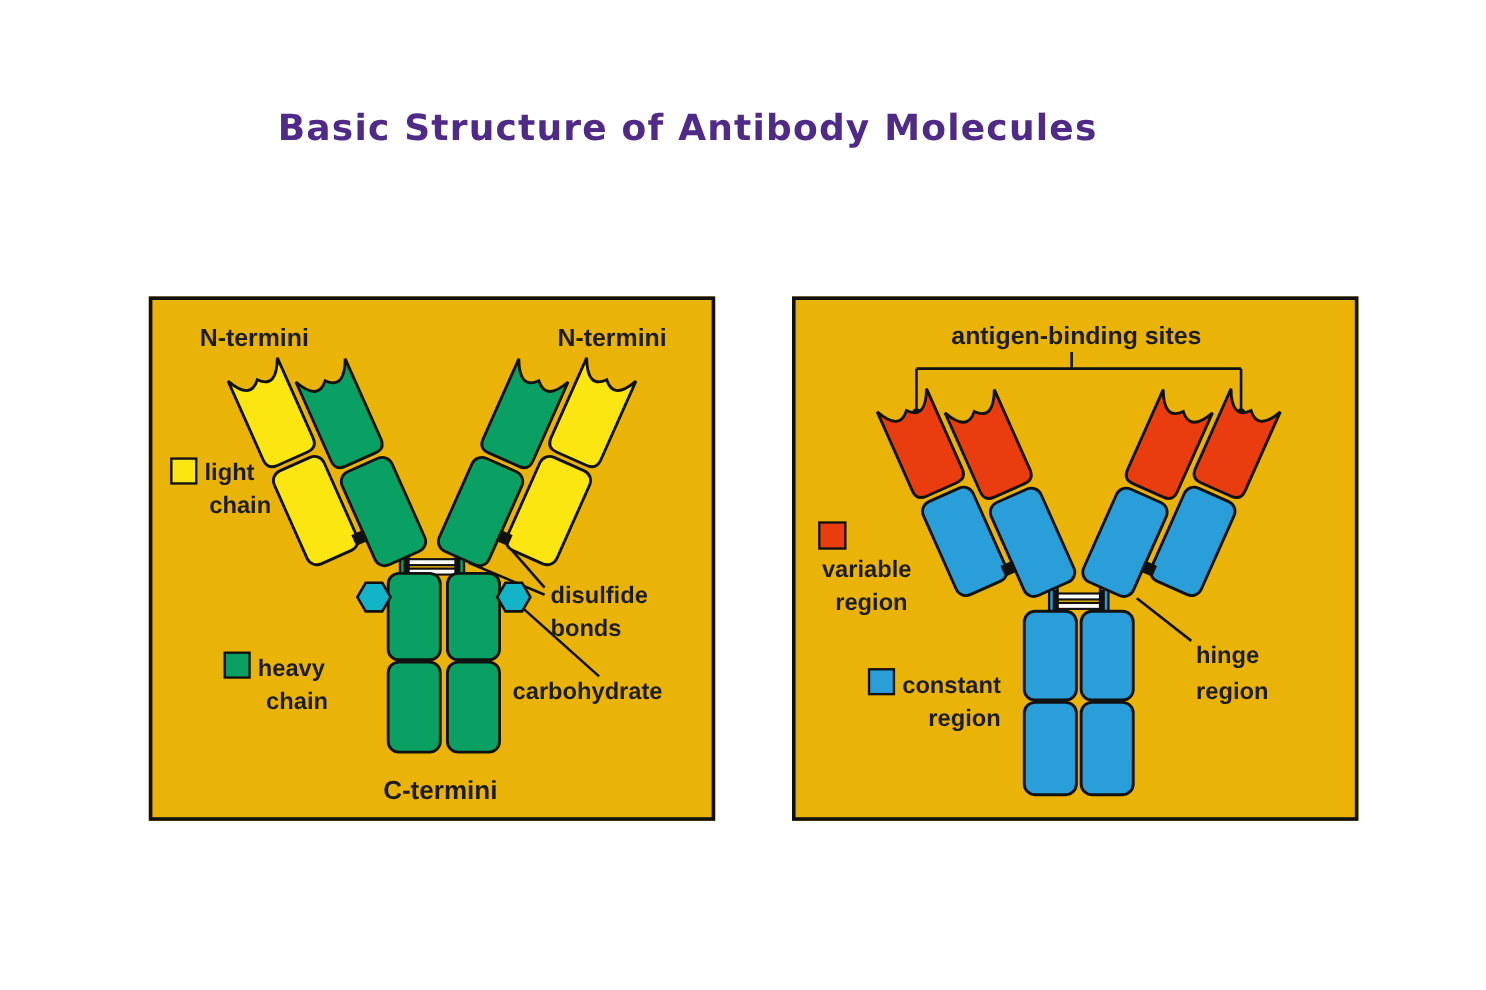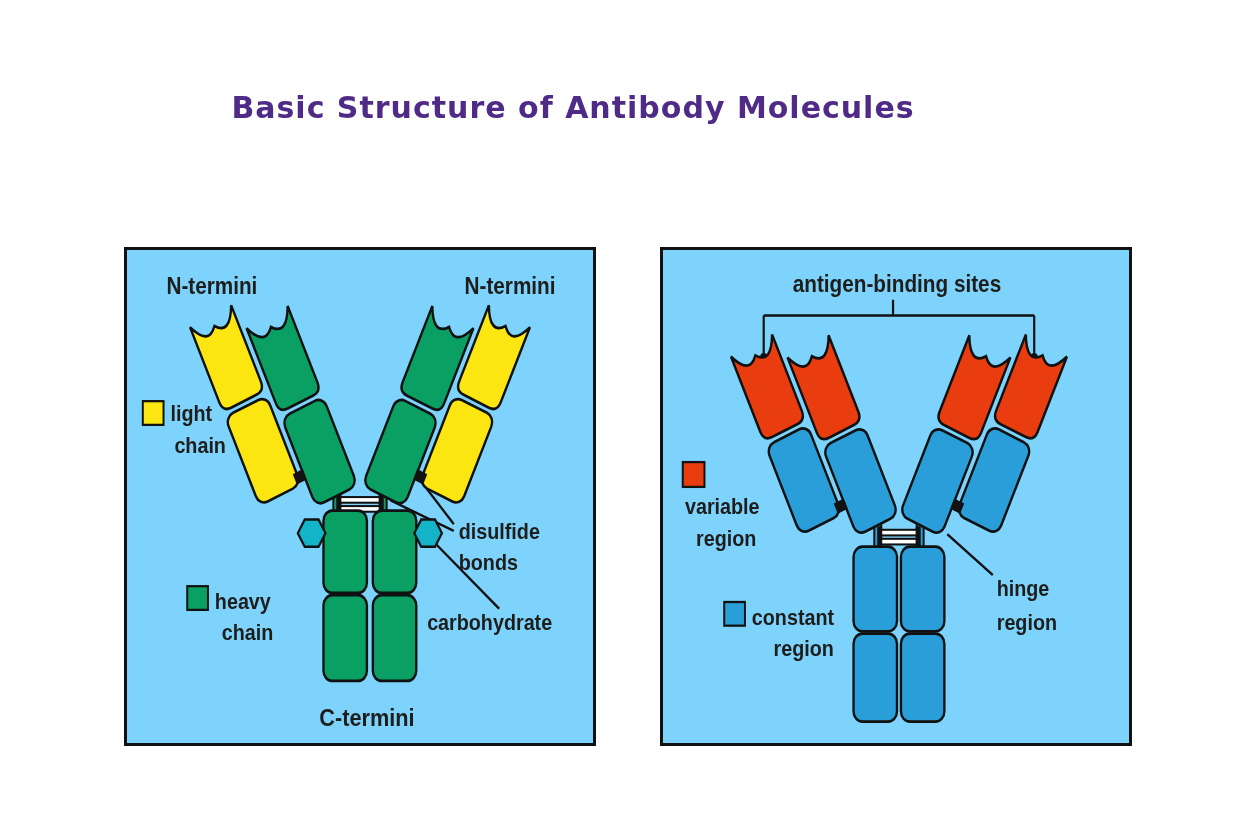--- a/index.html
+++ b/index.html
@@ -6,22 +6,22 @@
   body{
     width:1238px;height:825px;position:relative;background:#ffffff;
     font-family:"Liberation Sans",sans-serif;overflow:hidden;
   }
   .title{
     position:absolute;left:0;top:90px;width:1146px;text-align:center;
     font-family:"DejaVu Sans",sans-serif;font-weight:700;font-size:30px;
     letter-spacing:1px;color:var(--title_purple);
   }
   .panel{
-    position:absolute;top:247px;width:472px;height:499px;
-    border:3px solid #111;background:#7dd3fc;box-sizing:border-box;
+    position:absolute;top:247px;width:472px;height:437px;
+    border:3px solid #111;background:#eab308;box-sizing:border-box;
   }
   .panel-left{left:124px;}
   .panel-right{left:660px;text-align:center;}
   .panel svg{position:absolute;left:0;top:0;width:100%;height:100%;}
   .lbl{font-family:"Liberation Sans",sans-serif;font-weight:700;font-size:20px;fill:var(--ink);}
   .lbl-big{font-size:21px;}
   .lbl-xl{font-size:22px;}
   .dom{stroke:#111;stroke-width:2.4;}
   .strip{stroke:#111;stroke-width:2;}
   .rail{fill:#fff;stroke:#111;stroke-width:1.8;}

